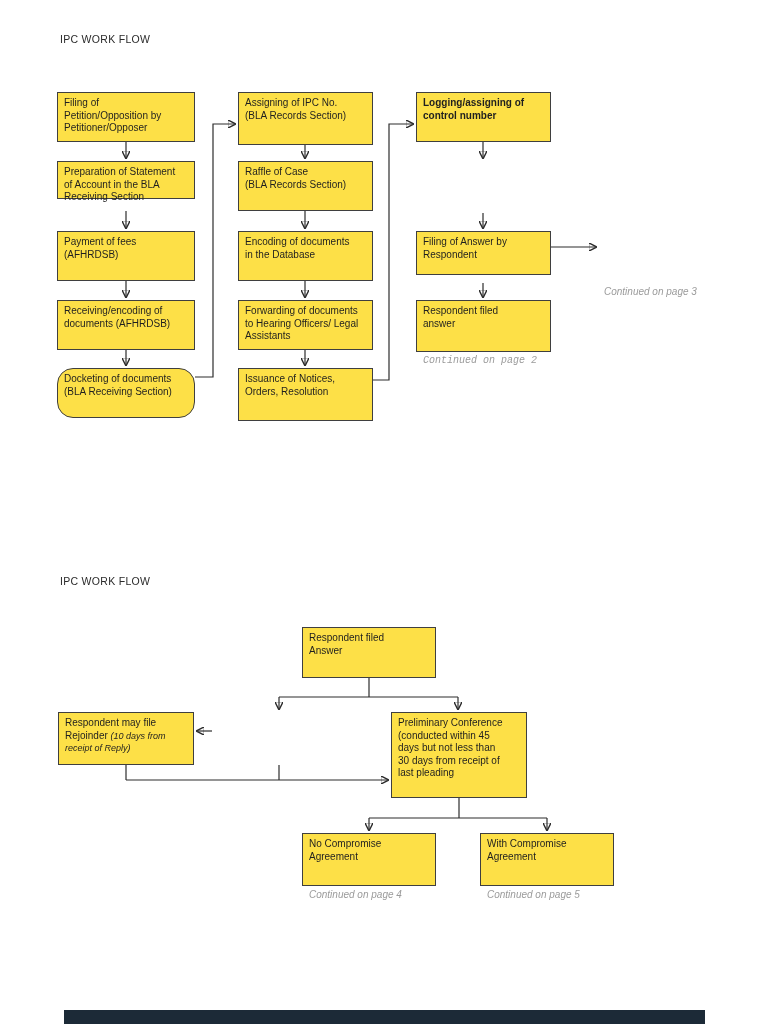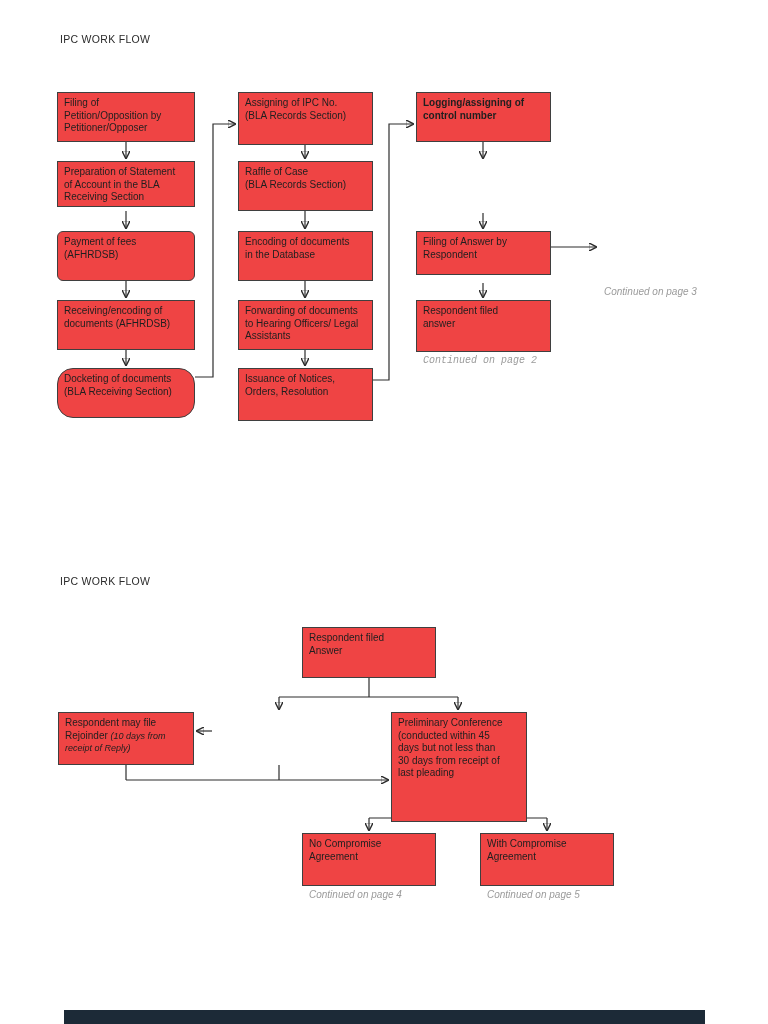--- a/index.html
+++ b/index.html
@@ -4,21 +4,21 @@
 <style>
   html,body{margin:0;padding:0;background:#ffffff;}
   .page{
     position:relative;width:768px;height:1024px;background:#ffffff;
     font-family:"Liberation Sans",sans-serif;overflow:hidden;
   }
   .flow-title{
     position:absolute;font-size:10.5px;letter-spacing:.3px;color:#2b2b2b;text-align:right;
   }
   .box{
-    position:absolute;border:1.2px solid #3f3f3f;background:#ef4444;
+    position:absolute;border:1.2px solid #3f3f3f;background:#fde047;
     box-sizing:border-box;padding:4px 8px 3px 6px;
     font-size:10px;line-height:12.5px;color:#1f1f1f;
   }
   .box .t{white-space:pre-line;display:inline;}
   .note{font-style:italic;font-size:9px;line-height:12px;}
   .continued{
     position:absolute;font-size:10px;font-style:italic;color:#9b9b9b;
   }
   svg.connectors{position:absolute;left:0;top:0;width:768px;height:1024px;pointer-events:none;}
   svg.connectors path{stroke:#2d2d2d;stroke-width:1.2;fill:none;}
@@ -85,26 +85,26 @@
     </g>
   </svg>
 
   <div class="flow-title" style="left:60px;top:33px;">IPC WORK FLOW</div>
 
   <div class="box" style="left:57px;top:92px;width:138px;height:50px;">
     <span class="t">Filing of
 Petition/Opposition by
 Petitioner/Opposer</span>
   </div>
-  <div class="box" style="left:57px;top:161px;width:138px;height:46px;">
+  <div class="box" style="left:57px;top:161px;width:138px;height:38px;">
     <span class="t">Preparation of Statement
 of Account in the BLA
 Receiving Section</span>
   </div>
-  <div class="box" style="left:57px;top:231px;width:138px;height:50px;border-radius:6px;">
+  <div class="box" style="left:57px;top:231px;width:138px;height:50px;">
     <span class="t">Payment of fees
 (AFHRDSB)</span>
   </div>
   <div class="box" style="left:57px;top:300px;width:138px;height:50px;">
     <span class="t">Receiving/encoding of
 documents (AFHRDSB)</span>
   </div>
   <div class="box" style="left:57px;top:368px;width:138px;height:50px;border-radius:16px;">
     <span class="t">Docketing of documents
 (BLA Receiving Section)</span>
@@ -153,21 +153,21 @@
   <div class="box" style="left:302px;top:627px;width:134px;height:51px;">
     <span class="t">Respondent filed
 Answer</span>
   </div>
 
   <div class="box" style="left:58px;top:712px;width:136px;height:53px;">
     <span class="t">Respondent may file Rejoinder </span><span class="note">(10 days from receipt of Reply)</span>
   </div>
 
 
-  <div class="box" style="left:391px;top:712px;width:136px;height:110px;">
+  <div class="box" style="left:391px;top:712px;width:136px;height:86px;">
     <span class="t">Preliminary Conference
 (conducted within 45
 days but not less than
 30 days from receipt of
 last pleading</span>
   </div>
 
   <div class="box" style="left:302px;top:833px;width:134px;height:53px;">
     <span class="t">No Compromise
 Agreement</span>

